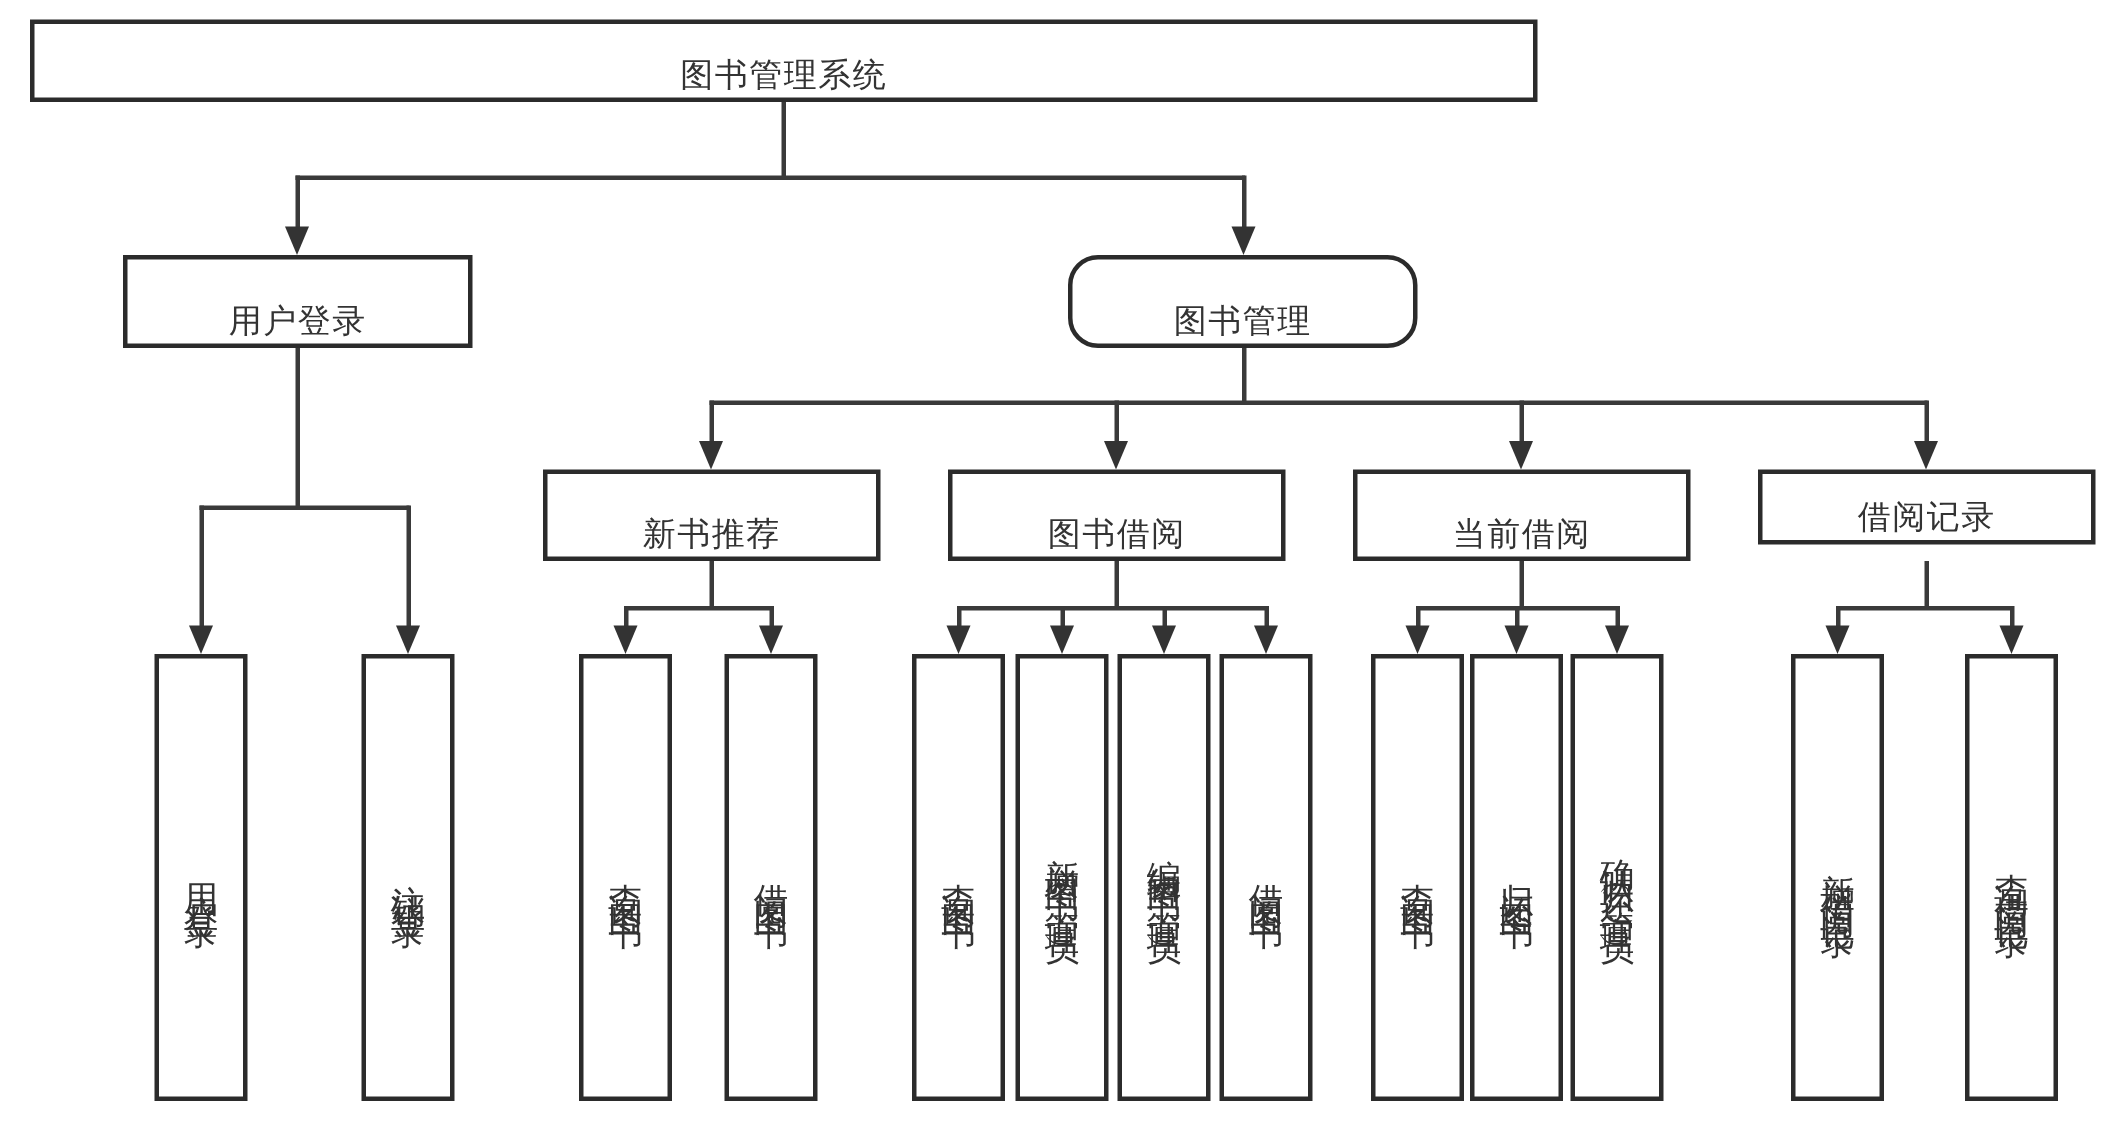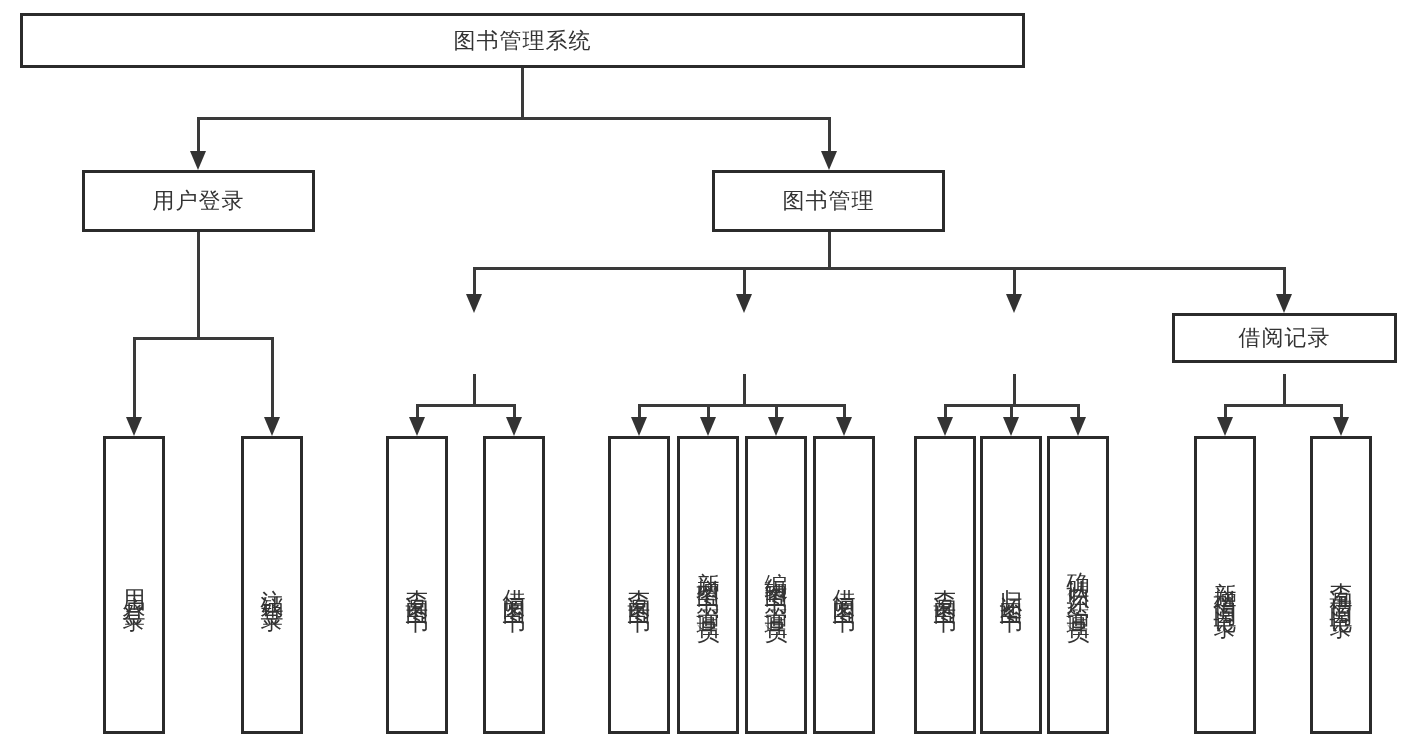--- a/index.html
+++ b/index.html
@@ -5,21 +5,21 @@
   html,body { margin:0; padding:0; background:#ffffff; }
   .canvas {
     position:relative; width:1405px; height:747px;
     background:#ffffff; overflow:hidden;
     font-family:"Liberation Sans","DejaVu Sans",sans-serif;
     color:#333333;
   }
   .hbox {
     position:absolute; box-sizing:border-box;
     border:3px solid #2b2b2b; background:#ffffff;
-    display:flex; align-items:center; justify-content:center;
+    display:flex; align-items:flex-end; justify-content:center;
     font-size:22px; color:#333333; letter-spacing:1px;
   }
   .vbox {
     position:absolute; box-sizing:border-box;
     width:62px; height:298px;
     border:3px solid #2b2b2b; background:#ffffff;
     display:flex; align-items:center; justify-content:center;
   }
   .vbox .vtext {
     writing-mode:vertical-lr; text-orientation:upright;
@@ -49,21 +49,21 @@
   <div class="vline" style="left:521px; top:68px;  height:51px;"></div>
   <div class="hline" style="left:197px; top:117px; width:633px;"></div>
   <div class="vline" style="left:197px; top:117px; height:38px;"></div>
   <div class="vline" style="left:828px; top:117px; height:38px;"></div>
   <div class="arrow" style="left:190px; top:151px;"></div>
   <div class="arrow" style="left:821px; top:151px;"></div>
 
   <div class="hbox" style="left:82px; top:170px; width:233px; height:62px;">
     <span>用户登录</span>
   </div>
-  <div class="hbox" style="left:712px; top:170px; width:233px; height:62px;">
+  <div class="hbox" style="left:712px; top:170px; width:233px; height:62px;border-radius:20px;">
     <span>图书管理</span>
   </div>
 
   <div class="vline" style="left:197px;  top:232px; height:107px;"></div>
   <div class="hline" style="left:133px;  top:337px; width:140px;"></div>
   <div class="vline" style="left:133px;  top:337px; height:82px;"></div>
   <div class="vline" style="left:271px;  top:337px; height:82px;"></div>
   <div class="arrow" style="left:126px;  top:417px;"></div>
   <div class="arrow" style="left:264px;  top:417px;"></div>
 
@@ -71,20 +71,29 @@
   <div class="hline" style="left:473px;  top:267px; width:812px;"></div>
   <div class="vline" style="left:473px;  top:267px; height:30px;"></div>
   <div class="vline" style="left:743px;  top:267px; height:30px;"></div>
   <div class="vline" style="left:1013px; top:267px; height:30px;"></div>
   <div class="vline" style="left:1283px; top:267px; height:30px;"></div>
   <div class="arrow" style="left:466px;  top:294px;"></div>
   <div class="arrow" style="left:736px;  top:294px;"></div>
   <div class="arrow" style="left:1006px; top:294px;"></div>
   <div class="arrow" style="left:1276px; top:294px;"></div>
 
+  <div class="hbox" style="left:362px; top:313px; width:225px; height:61px;">
+    <span>新书推荐</span>
+  </div>
+  <div class="hbox" style="left:632px; top:313px; width:225px; height:61px;">
+    <span>图书借阅</span>
+  </div>
+  <div class="hbox" style="left:902px; top:313px; width:225px; height:61px;">
+    <span>当前借阅</span>
+  </div>
   <div class="hbox" style="left:1172px; top:313px; width:225px; height:50px;">
     <span>借阅记录</span>
   </div>
 
   <div class="vline" style="left:473px; top:374px; height:32px;"></div>
   <div class="hline" style="left:416px; top:404px; width:99px;"></div>
   <div class="vline" style="left:416px; top:404px; height:15px;"></div>
   <div class="vline" style="left:513px; top:404px; height:15px;"></div>
   <div class="arrow" style="left:409px; top:417px;"></div>
   <div class="arrow" style="left:506px; top:417px;"></div>

